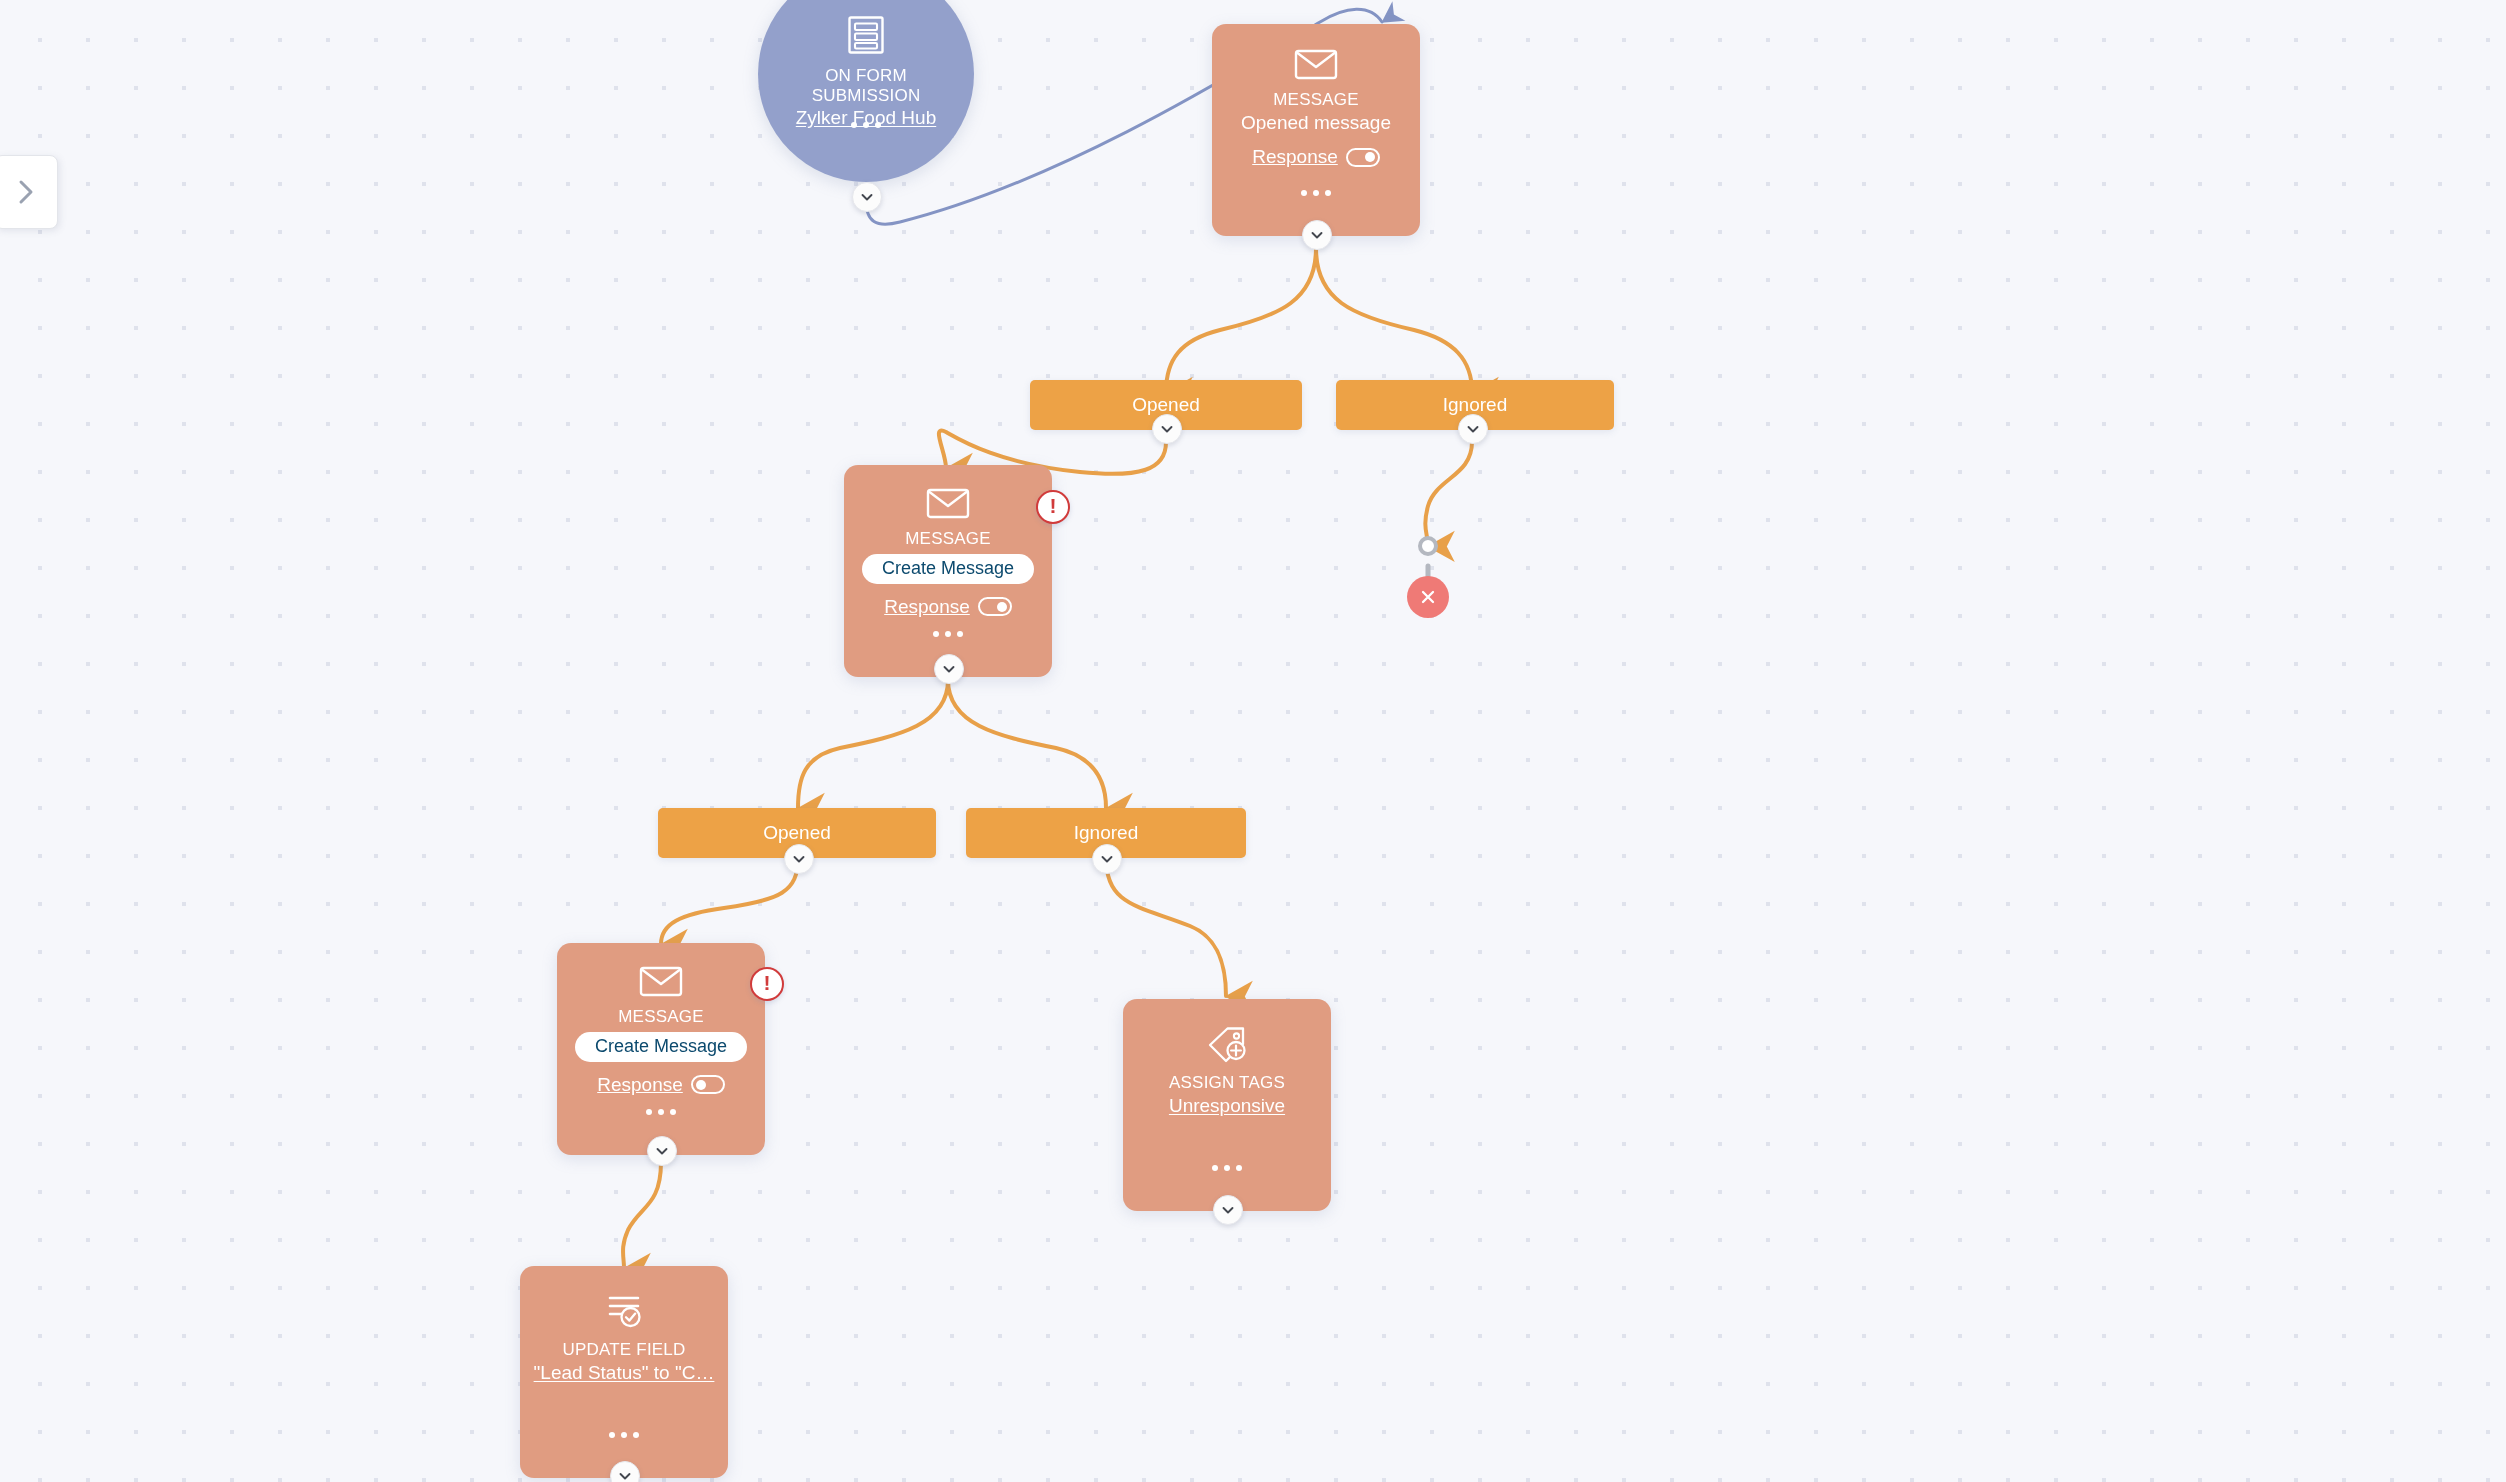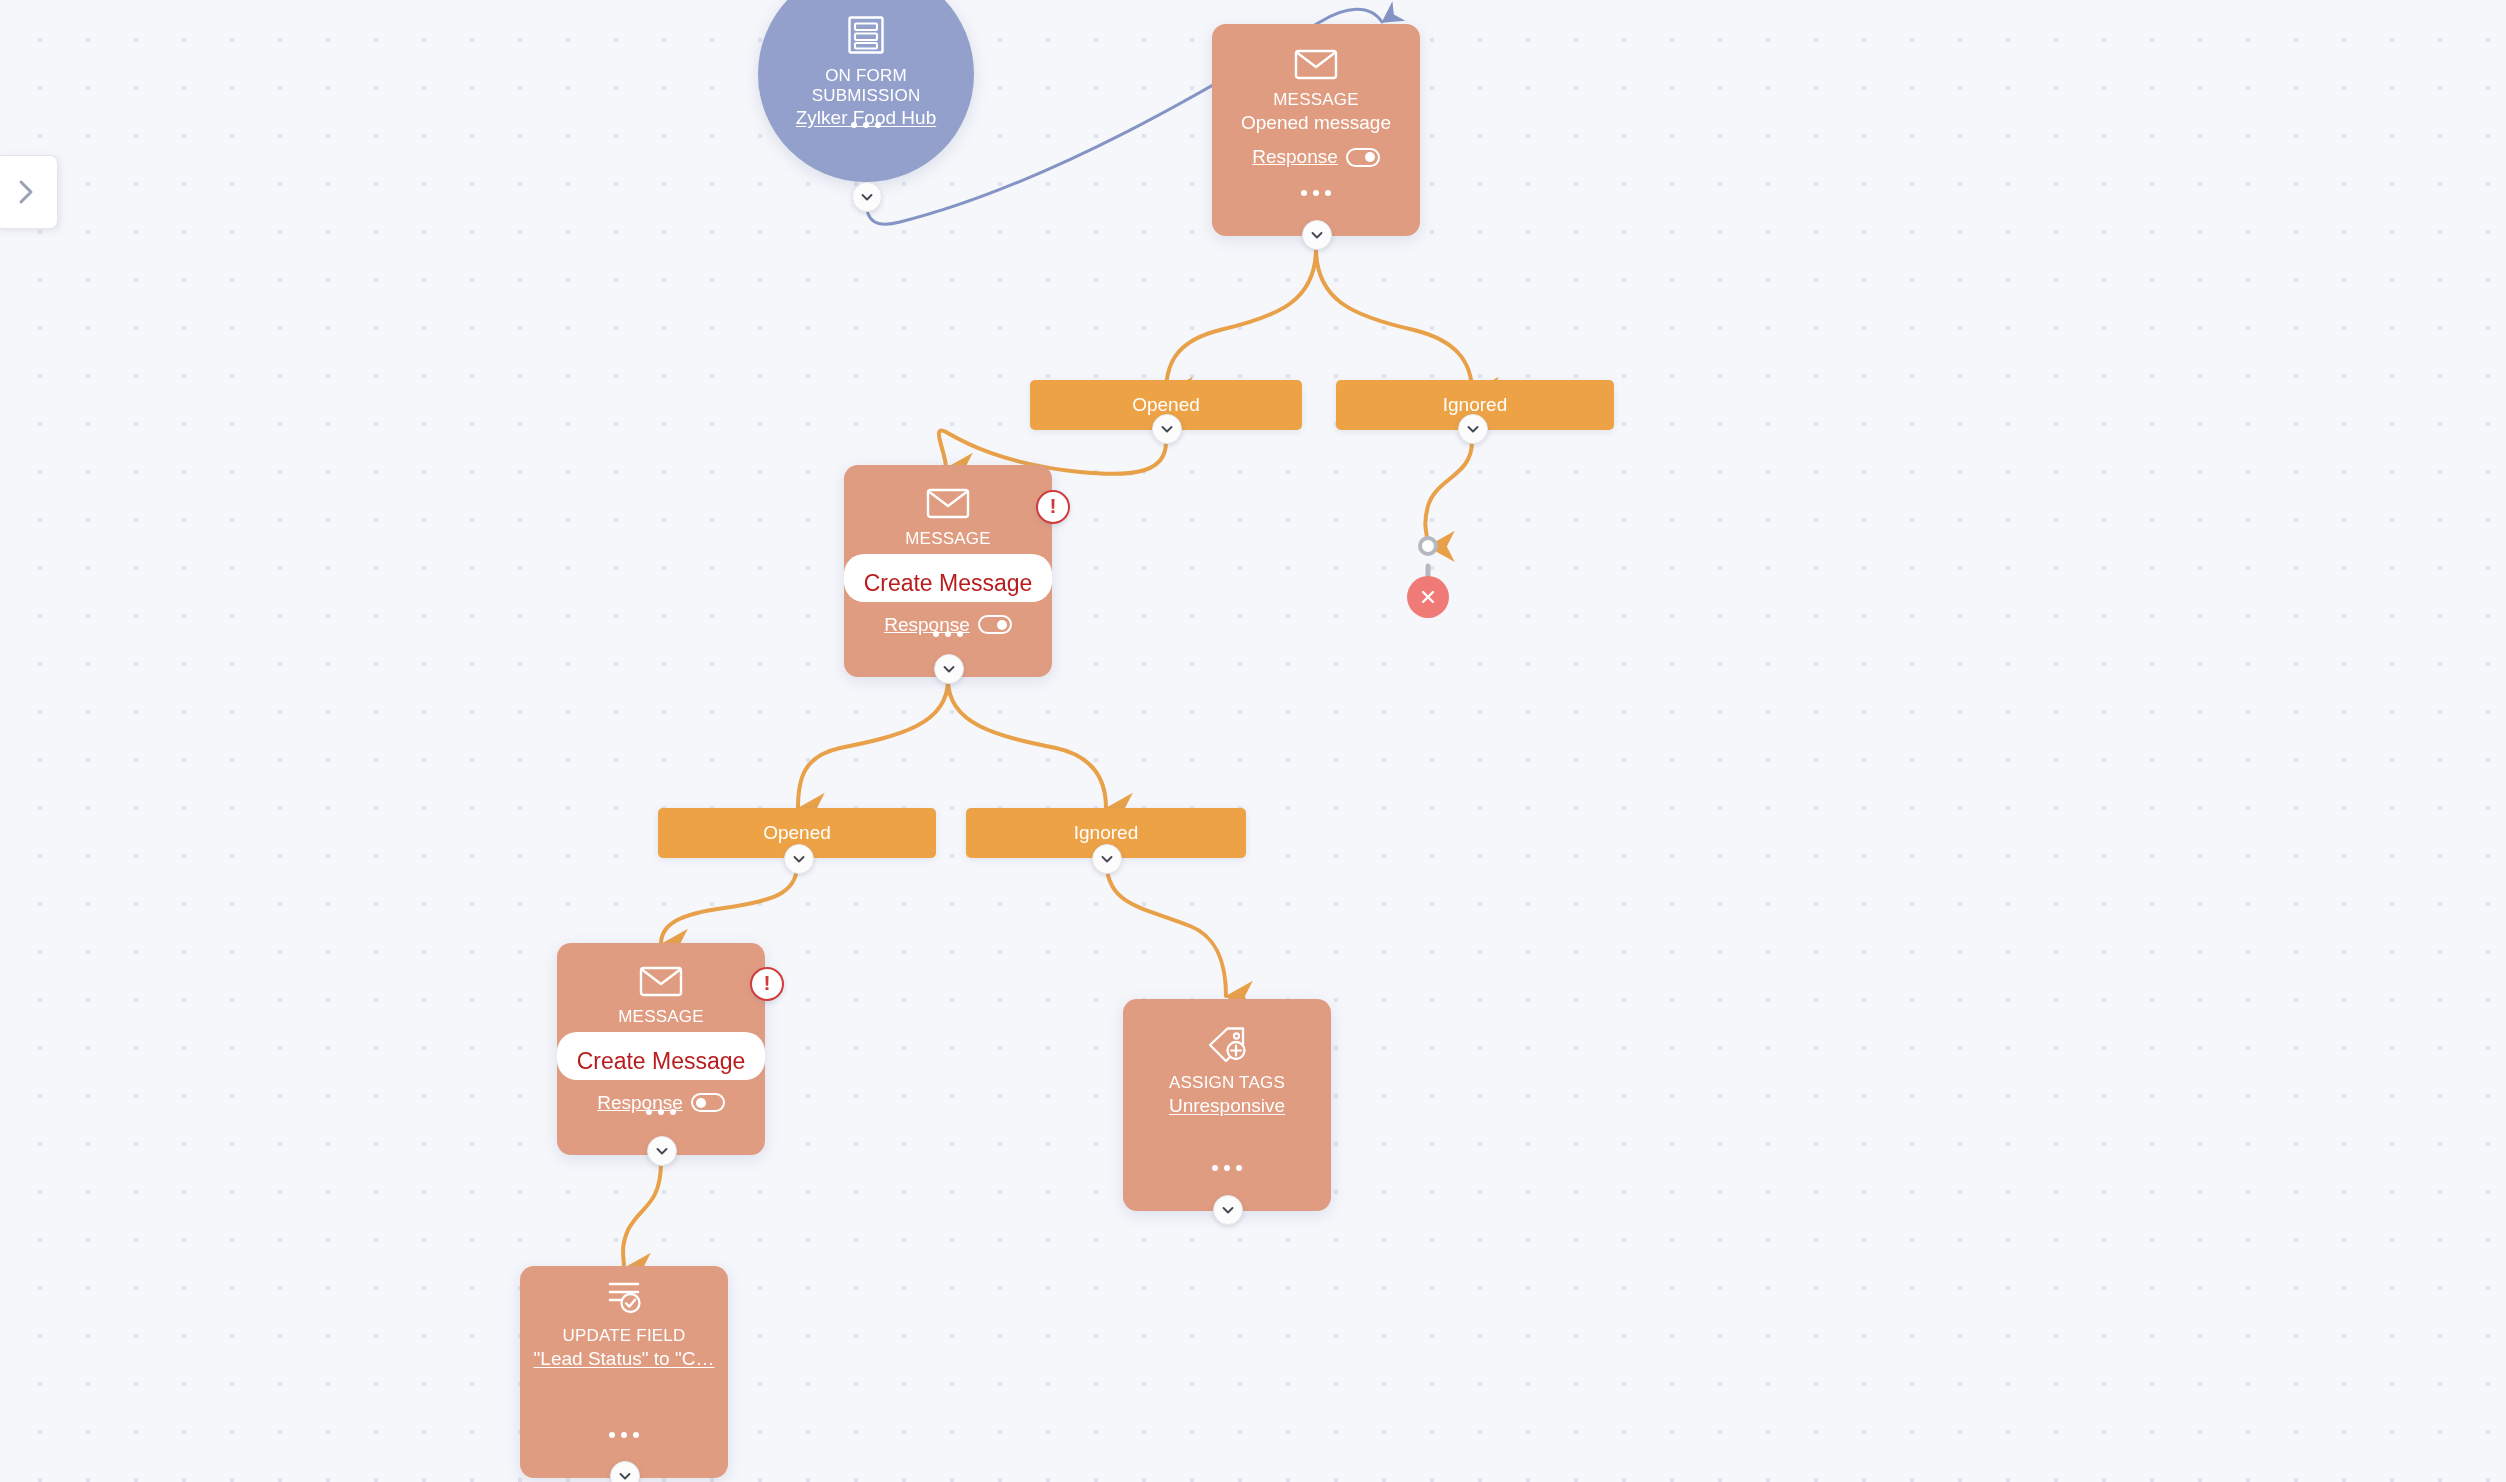--- a/index.html
+++ b/index.html
@@ -89,24 +89,24 @@
     margin-top: 2px;
   }
   .node-title.link {
     text-decoration: underline;
     text-underline-offset: 2px;
   }
 
   .pill-btn {
     display: inline-block;
     background: #ffffff;
-    color: #b91c1c;
-    font-size: 23px;
+    color: #0c4a6e;
+    font-size: 18px;
     border-radius: 20px;
-    padding: 16px 20px 5px 20px;
+    padding: 4px 20px 5px 20px;
     margin-top: 5px;
     white-space: nowrap;
     cursor: pointer;
   }
 
   .response-row {
     display: flex;
     align-items: center;
     justify-content: center;
     gap: 8px;
@@ -434,21 +434,21 @@
         <i></i>
         <i></i>
     </div>
   </div>
   <div class="chevron" style="left:1213px; top:1195px;">
     <svg width="16" height="16" viewBox="0 0 16 16">
       <path d="M3.5,6 L8,10.5 L12.5,6" fill="none" stroke="#43474f" stroke-width="1.9" stroke-linecap="round" stroke-linejoin="round"></path>
     </svg>
   </div>
 
-  <div class="node node-salmon" style="left:520px; top:1266px; width:208px; height:212px; padding-top:12px;">
+  <div class="node node-salmon" style="left:520px; top:1266px; width:208px; height:212px; padding-top:26px;">
     <div class="node-inner">
       <span class="node-icon">
         <svg width="44" height="38" viewBox="0 0 44 38">
           <path d="M8,6 L36,6 M8,14 L36,14 M8,22 L22,22" stroke="#fff" stroke-width="2.6" stroke-linecap="round"></path>
           <circle cx="28.5" cy="25" r="9" fill="#e09c81" stroke="#fff" stroke-width="2.3"></circle>
           <path d="M24,25.2 L27.4,28.6 L33.2,21.6" fill="none" stroke="#fff" stroke-width="2.3" stroke-linecap="round" stroke-linejoin="round"></path>
         </svg>
       </span>
       <div class="node-kicker">UPDATE FIELD</div>
       <div class="node-title link">"Lead Status" to "C…</div>

